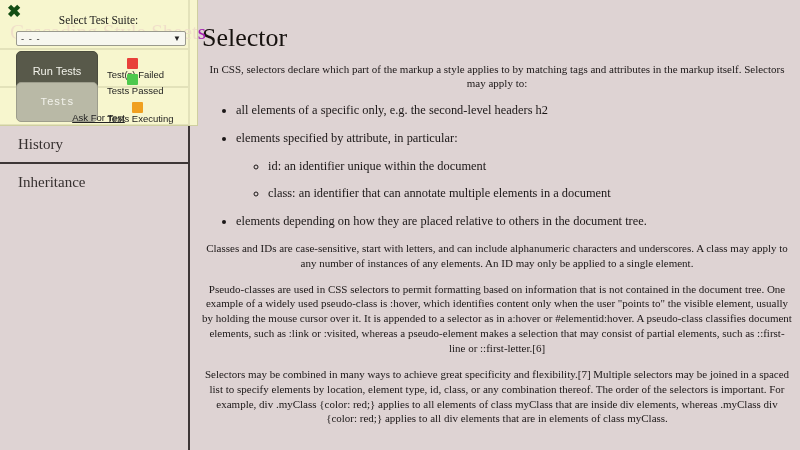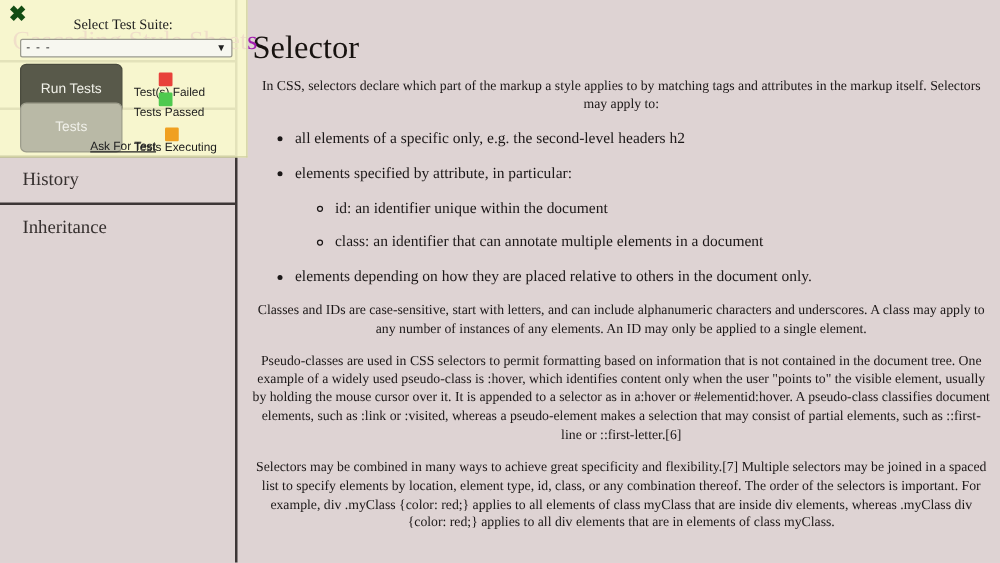--- a/index.html
+++ b/index.html
@@ -170,20 +170,21 @@
     top: 51px;
     background: #58594a;
     border: 1px solid #4a4b3e;
     color: #f2f2ea;
   }
   #tests-btn {
     top: 82px;
     background: #b9b9a6;
     border: 1px solid #9d9d8c;
     color: #f1f1ea;
+    font-family: Liberation Mono, monospace;
   }
 
   .legend-row {
     position: absolute;
     left: 107px;
     display: flex;
     align-items: center;
     font-size: 9.5px;
     color: #1d1d1d;
     font-family: "Liberation Sans", sans-serif;
@@ -249,21 +250,21 @@
         <ul class="lvl2">
           <li>
             <span>id: an identifier unique within the document</span>
           </li>
           <li>
             <span>class: an identifier that can annotate multiple elements in a document</span>
           </li>
         </ul>
       </li>
       <li>
-        <span>elements depending on how they are placed relative to others in the document only.</span>
+        <span>elements depending on how they are placed relative to others in the document tree.</span>
       </li>
     </ul>
 
     <p class="para">Classes and IDs are case-sensitive, start with letters, and can include alphanumeric characters and underscores. A class may apply to any number of instances of any elements. An ID may only be applied to a single element.</p>
     <p class="para">Pseudo-classes are used in CSS selectors to permit formatting based on information that is not contained in the document tree. One example of a widely used pseudo-class is :hover, which identifies content only when the user "points to" the visible element, usually by holding the mouse cursor over it. It is appended to a selector as in a:hover or #elementid:hover. A pseudo-class classifies document elements, such as :link or :visited, whereas a pseudo-element makes a selection that may consist of partial elements, such as ::first-line or ::first-letter.[6]</p>
     <p class="para">Selectors may be combined in many ways to achieve great specificity and flexibility.[7] Multiple selectors may be joined in a spaced list to specify elements by location, element type, id, class, or any combination thereof. The order of the selectors is important. For example, div .myClass {color: red;} applies to all elements of class myClass that are inside div elements, whereas .myClass div {color: red;} applies to all div elements that are in elements of class myClass.</p>
 
   </div>
 </div>
 

